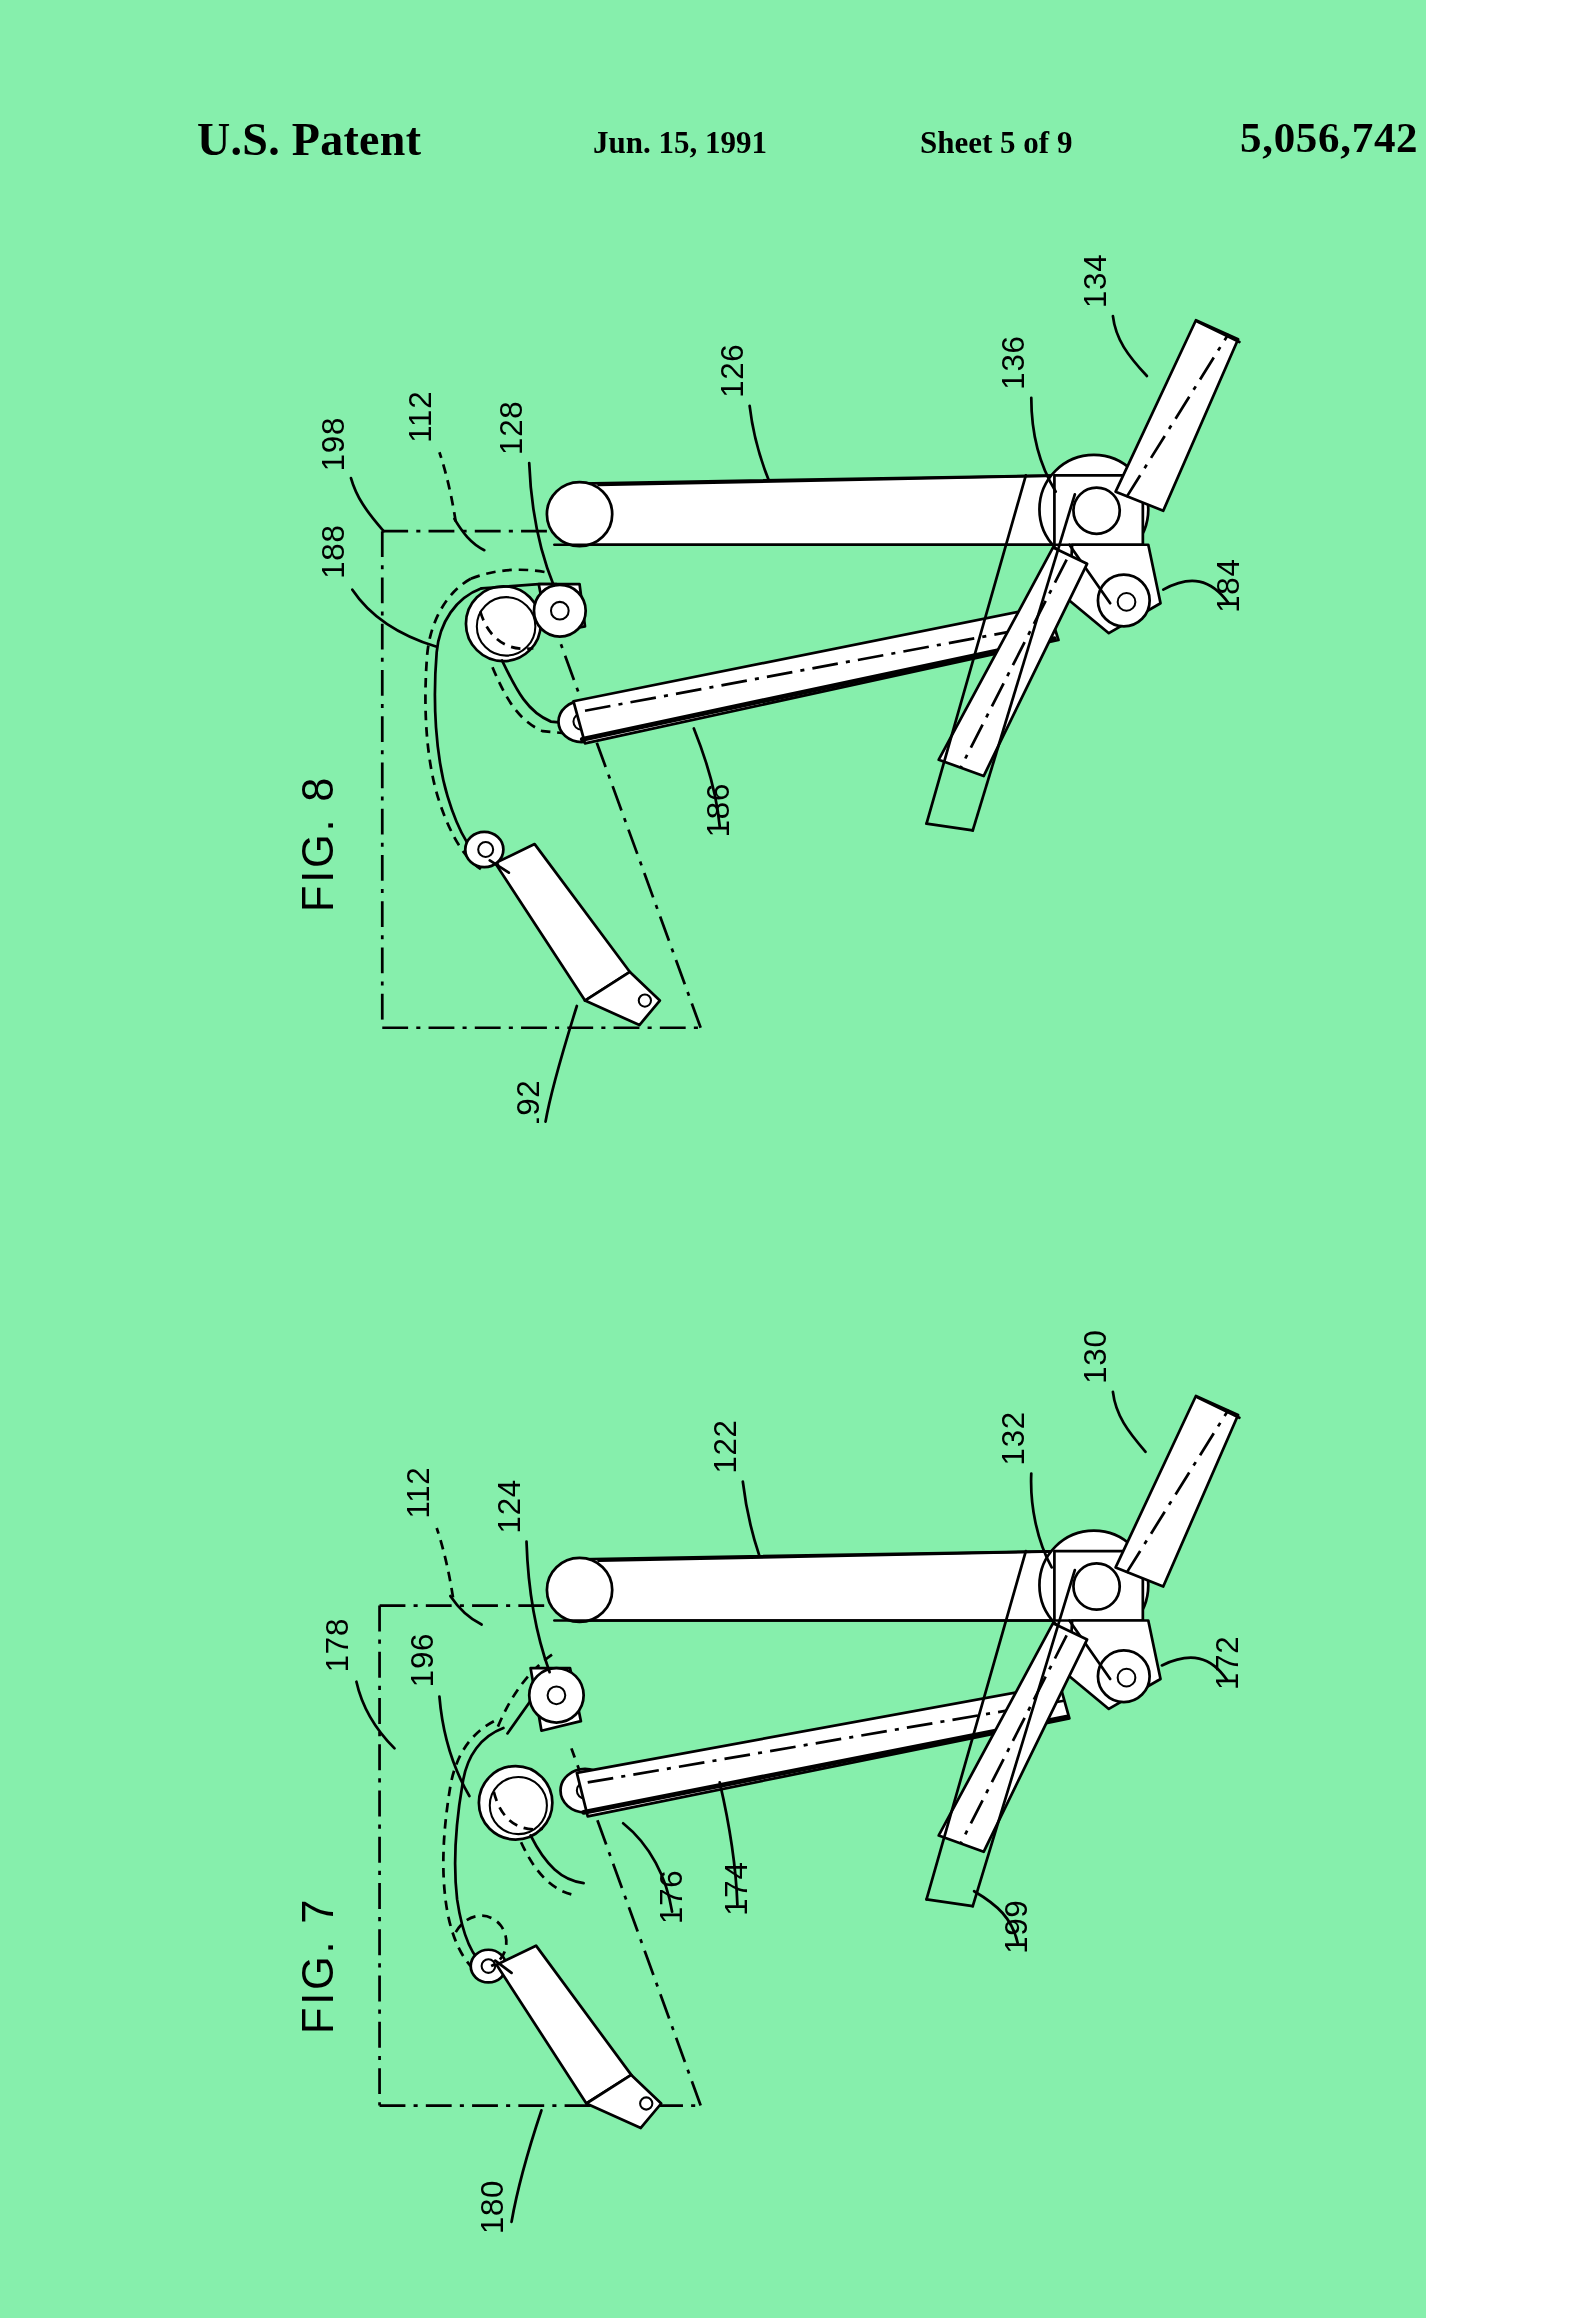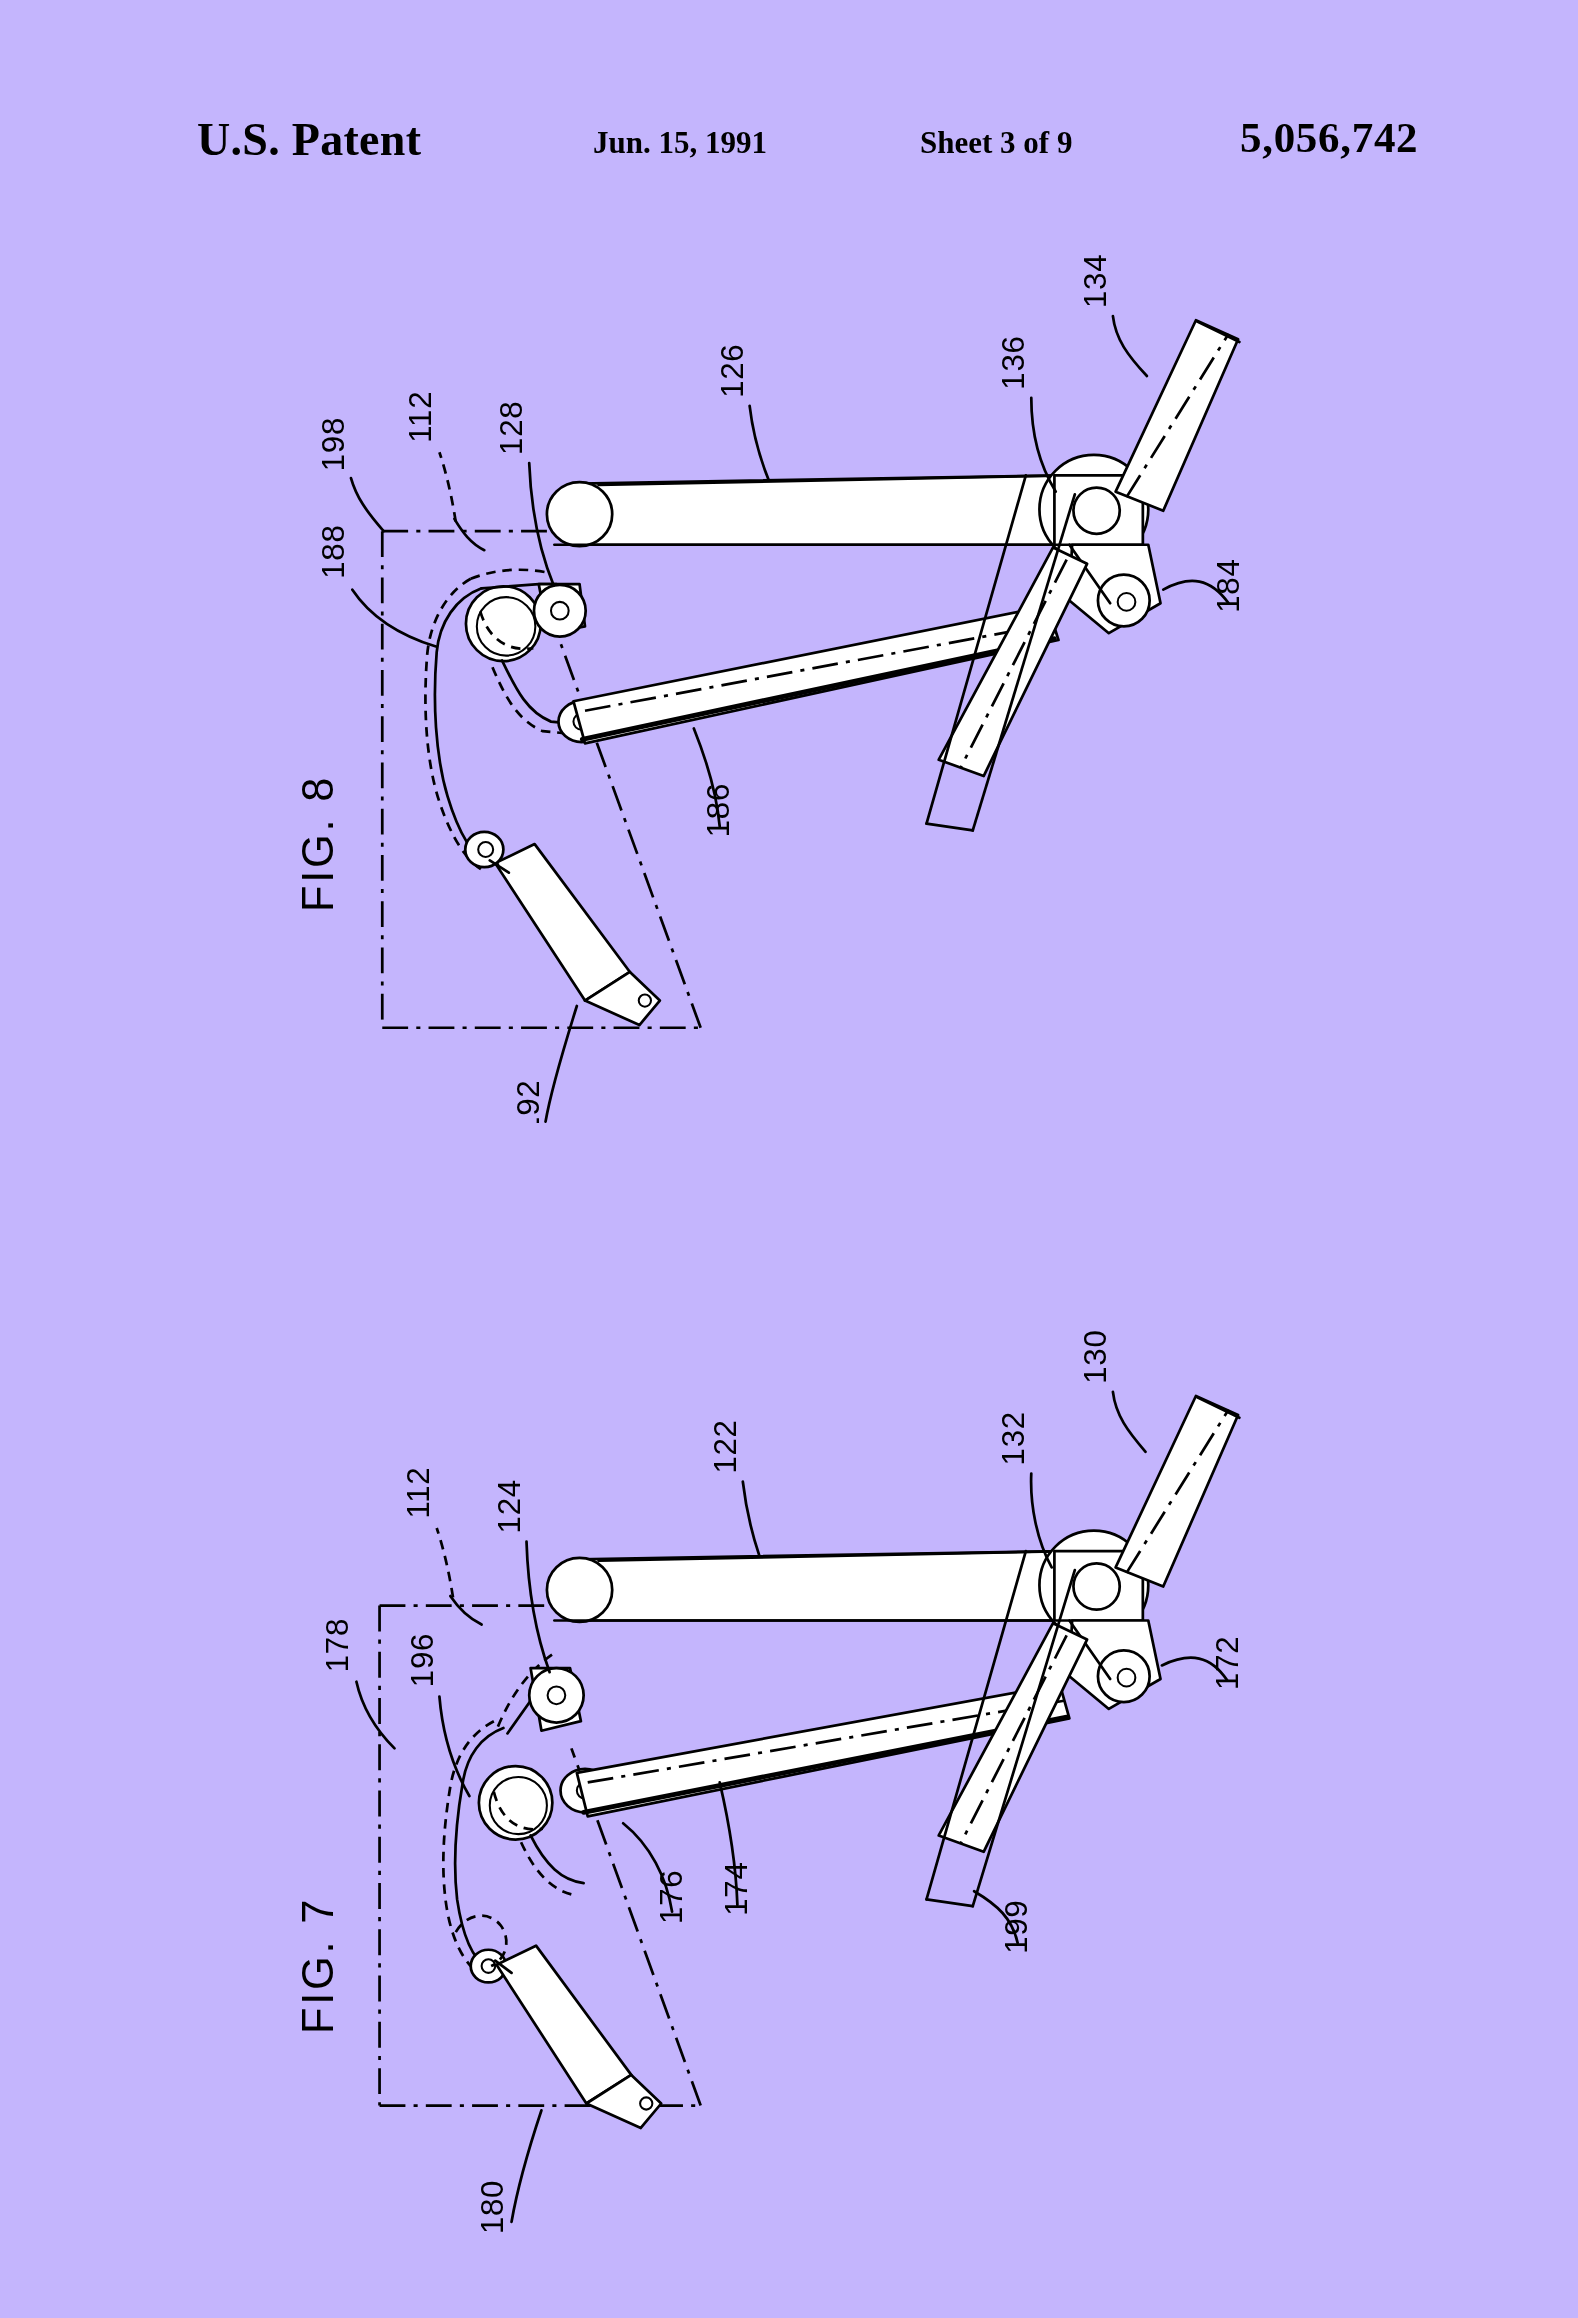--- a/index.html
+++ b/index.html
@@ -2,23 +2,23 @@
 <html style="font-size:11px"><head>
 <meta charset="utf-8">
 <style>
   html, body {
     margin: 0;
     padding: 0;
     background: #ffffff;
   }
   #page {
     position: relative;
-    width: 1578px;
+    width: 1426px;
     height: 2319px;
-    background: #c4b5fd;
+    background: #86efac;
     overflow: hidden;
     font-family: "Liberation Serif", serif;
   }
 
   
   #header {
     position: absolute;
     left: 0; top: 0;
     width: 1578px;
     height: 204px;
@@ -80,21 +80,21 @@
   svg .leader { fill: none; stroke: #000; stroke-width: 4; stroke-linecap: round; }
 </style>
 </head>
 <body>
 
 <div id="page">
 
   <div id="header">
     <div class="hdr-item" id="hdr-uspatent">U.S. Patent</div>
     <div class="hdr-item" id="hdr-date">Jun. 15, 1991</div>
-    <div class="hdr-item" id="hdr-sheet">Sheet 3 of 9</div>
+    <div class="hdr-item" id="hdr-sheet">Sheet 5 of 9</div>
     <div class="hdr-item" id="hdr-patentno">5,056,742</div>
   </div>
 
   <svg id="fig8-svg" class="figure-svg" width="1157" height="898" viewBox="0 0 1700 1320">
 
     <g transform="translate(150,1010) rotate(-90)">
       <text class="figlabel" x="0" y="0" text-anchor="start">FIG. 8</text>
     </g>
 
     <g>

